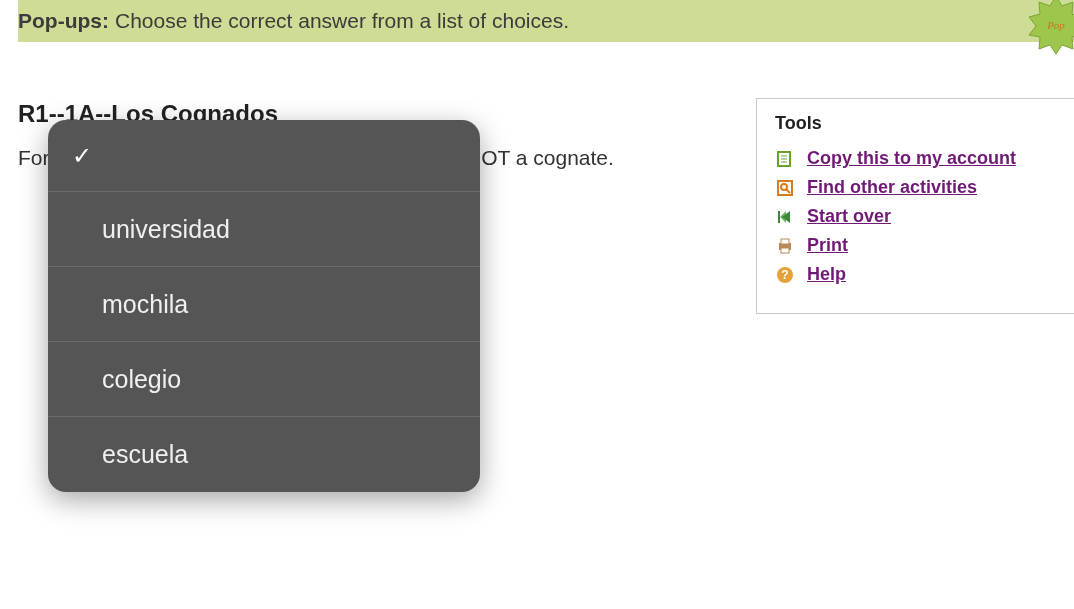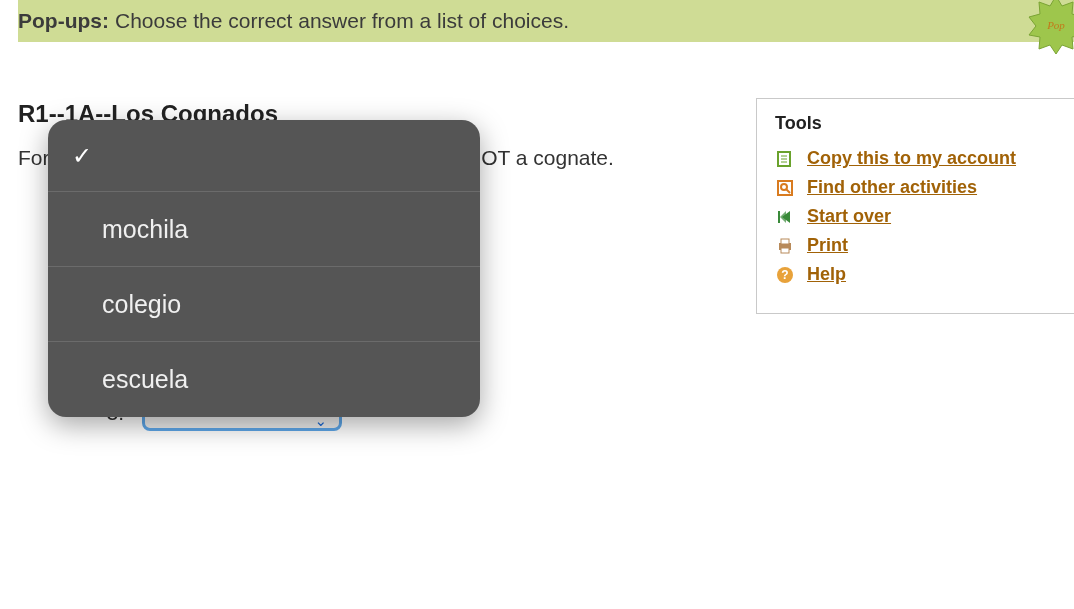--- a/index.html
+++ b/index.html
@@ -110,21 +110,21 @@
     margin-bottom: 8px;
   }
   .tool-icon {
     width: 20px; height: 20px;
     margin-right: 12px;
     flex-shrink: 0;
     display: flex; align-items: center; justify-content: center;
   }
   .tool-link {
     font-size: 18px;
-    color: #a16207;
+    color: #701a75;
     font-weight: bold;
     text-decoration: underline;
     cursor: pointer;
   }
   
   .popover {
     position: absolute;
     top: 120px; left: 48px;
     width: 432px;
     background: #555;
@@ -203,20 +203,23 @@
     </div>
   </div>
 </div>
 
 <div class="popover">
   <div class="pop-item checked">
     <span class="check">✓</span>
     <span></span>
   </div>
   <div class="pop-item">
+    <span>universidad</span>
+  </div>
+  <div class="pop-item">
     <span>mochila</span>
   </div>
   <div class="pop-item">
     <span>colegio</span>
   </div>
   <div class="pop-item">
     <span>escuela</span>
   </div>
 </div>
 

